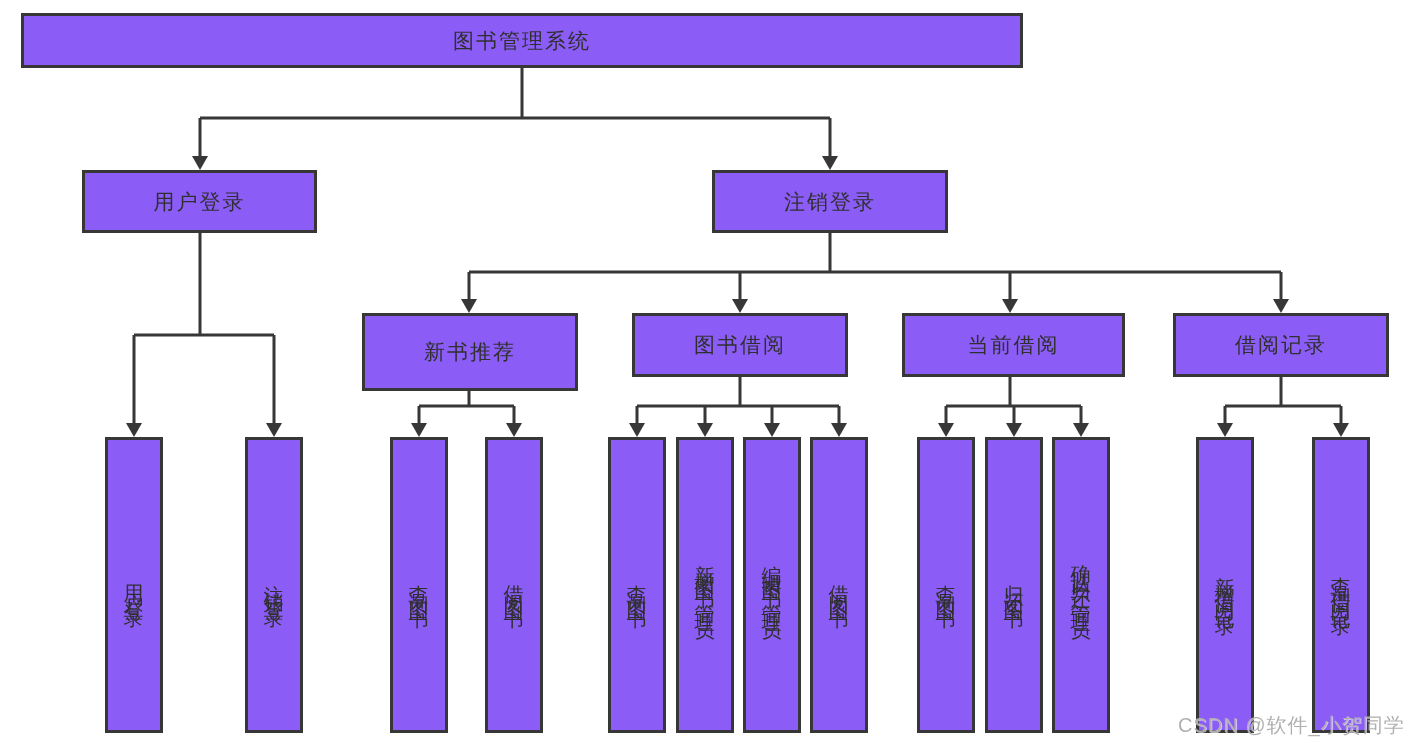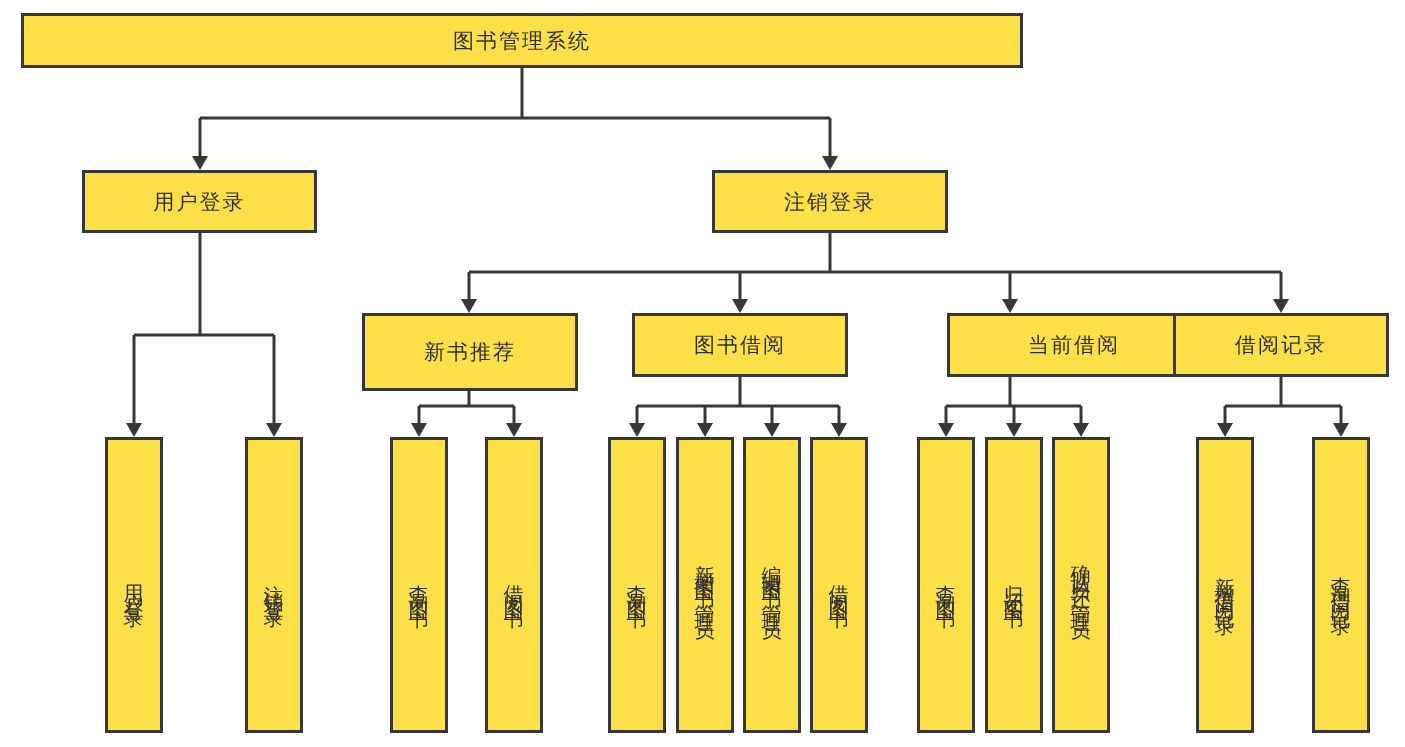--- a/index.html
+++ b/index.html
@@ -1,21 +1,21 @@
 <!DOCTYPE html>
 <html><head>
 <meta charset="utf-8">
 <style>
   html,body{margin:0;padding:0;background:#ffffff;}
   #stage{
     position:relative;width:1405px;height:747px;background:#ffffff;overflow:hidden;
     font-family:"Liberation Sans","DejaVu Sans",sans-serif;color:#2f2f2f;
   }
   .node{
-    position:absolute;box-sizing:border-box;background:#fde047;
+    position:absolute;box-sizing:border-box;background:#8b5cf6;
     border:3px solid #373737;display:flex;align-items:center;justify-content:center;
     z-index:2;
   }
   .hnode{font-size:21px;letter-spacing:2px;white-space:nowrap;}
   .vnode{
     writing-mode:vertical-rl;text-orientation:mixed;
     font-size:20px;letter-spacing:8px;line-height:52px;
     text-align:center;justify-content:center;
   }
   svg.wires{position:absolute;left:0;top:0;z-index:1;}
@@ -73,21 +73,21 @@
   <div class="node hnode" style="left:712px;top:170px;width:236px;height:63px">
     <span>注销登录</span>
   </div>
 
   <div class="node hnode" style="left:362px;top:313px;width:216px;height:78px">
     <span>新书推荐</span>
   </div>
   <div class="node hnode" style="left:632px;top:313px;width:216px;height:64px">
     <span>图书借阅</span>
   </div>
-  <div class="node hnode" style="left:947px;top:313px;width:254px;height:64px">
+  <div class="node hnode" style="left:902px;top:313px;width:223px;height:64px">
     <span>当前借阅</span>
   </div>
   <div class="node hnode" style="left:1173px;top:313px;width:216px;height:64px">
     <span>借阅记录</span>
   </div>
 
   <div class="node vnode" style="left:105px;top:437px;width:58px;height:296px">用户登录</div>
   <div class="node vnode" style="left:245px;top:437px;width:58px;height:296px">注销登录</div>
 
   <div class="node vnode" style="left:390px;top:437px;width:58px;height:296px">查询图书</div>
@@ -98,14 +98,15 @@
   <div class="node vnode" style="left:743px;top:437px;width:58px;height:296px">编辑图书（管理员）</div>
   <div class="node vnode" style="left:810px;top:437px;width:58px;height:296px">借阅图书</div>
 
   <div class="node vnode" style="left:917px;top:437px;width:58px;height:296px">查询图书</div>
   <div class="node vnode" style="left:985px;top:437px;width:58px;height:296px">归还图书</div>
   <div class="node vnode" style="left:1052px;top:437px;width:58px;height:296px">确认归还（管理员）</div>
 
   <div class="node vnode" style="left:1196px;top:437px;width:58px;height:296px">新增借阅记录</div>
   <div class="node vnode" style="left:1312px;top:437px;width:58px;height:296px">查询借阅记录</div>
 
+  <div id="watermark">CSDN @软件_小贺同学</div>
 
 </div>
 
 </body></html>

